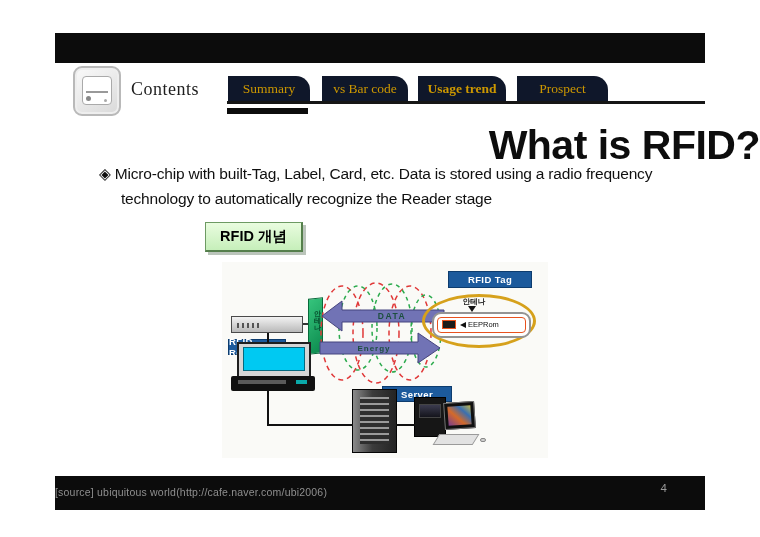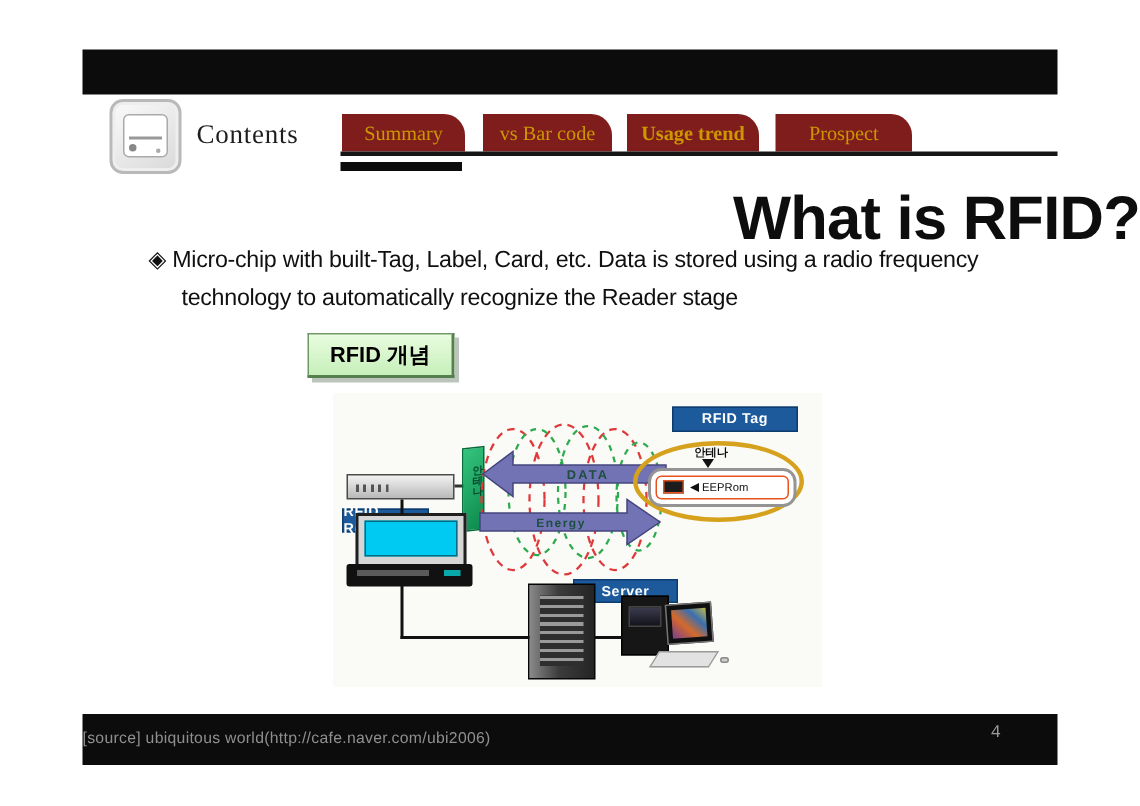--- a/index.html
+++ b/index.html
@@ -16,21 +16,21 @@
   
   .contents-icon { position:absolute; left:73px; top:66px; width:48px; height:50px; border-radius:9px;
     background:linear-gradient(145deg,#fafafa,#d9d9d9); border:2px solid #b9b9b9; box-shadow:inset 0 0 0 2px #eee; }
   .contents-icon .panel { position:absolute; left:7px; top:8px; right:7px; bottom:9px; background:#fff;
     border:1.5px solid #aaa; border-radius:4px; }
   .contents-icon .panel .ln { position:absolute; left:3px; right:3px; top:14px; height:1.5px; background:#999; }
   .contents-icon .panel .dot { position:absolute; left:3px; bottom:3px; width:5px; height:5px; border-radius:50%; background:#888; }
   .contents-icon .panel .dot2 { position:absolute; right:4px; bottom:2px; width:3px; height:3px; border-radius:50%; background:#aaa; }
   .contents-label { position:absolute; left:131px; top:79px; font-family:"Liberation Serif", serif; font-size:18px; color:#1e1e1e; letter-spacing:.5px; }
 
-  .tab { position:absolute; top:76px; height:25px; background:#7f1d1d; border-radius:0 14px 0 0;
+  .tab { position:absolute; top:76px; height:25px; background:#0f172a; border-radius:0 14px 0 0;
     color:#cc9700; font-family:"Liberation Serif", serif; font-size:13.5px;
     display:flex; align-items:center; justify-content:center; cursor:pointer; }
   .tab-line { position:absolute; left:227px; top:101px; width:478px; height:2.5px; background:#161616; }
   .tab-active-bar { position:absolute; left:227px; top:108px; width:81px; height:6px; background:#0c0c0c; }
 
   
   .title { position:absolute; left:0; top:122px; width:100%; text-align:right; padding-left:14px;
     font-size:41px; font-weight:bold; color:#0d0d0d; letter-spacing:-.5px; }
   .bullet { position:absolute; left:99px; top:161px; width:582px; font-size:15.5px; color:#101010;
     line-height:25px; padding-left:22px; text-indent:-22px; letter-spacing:-.2px; }

